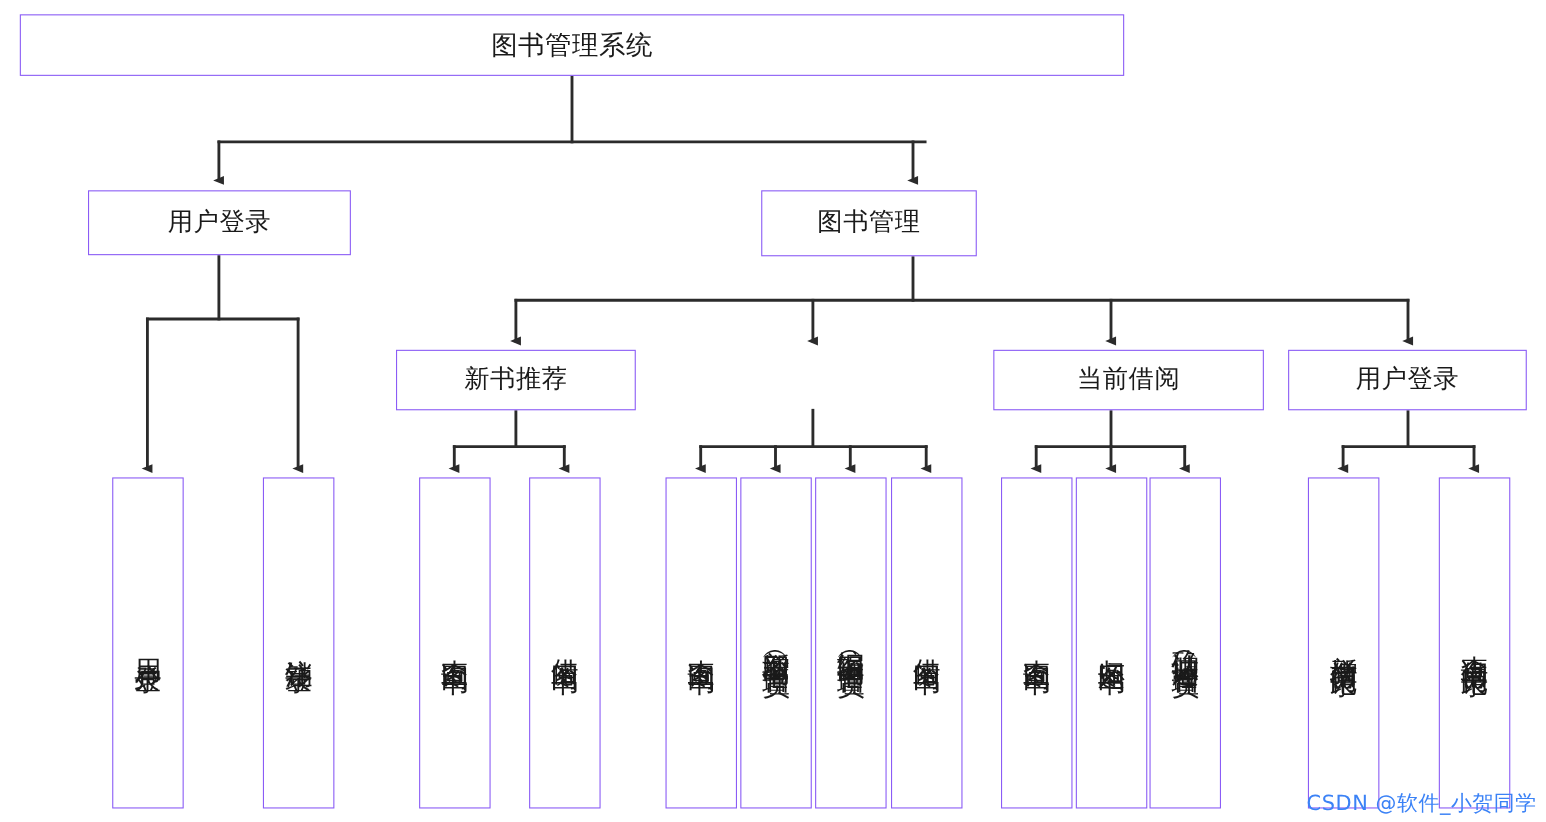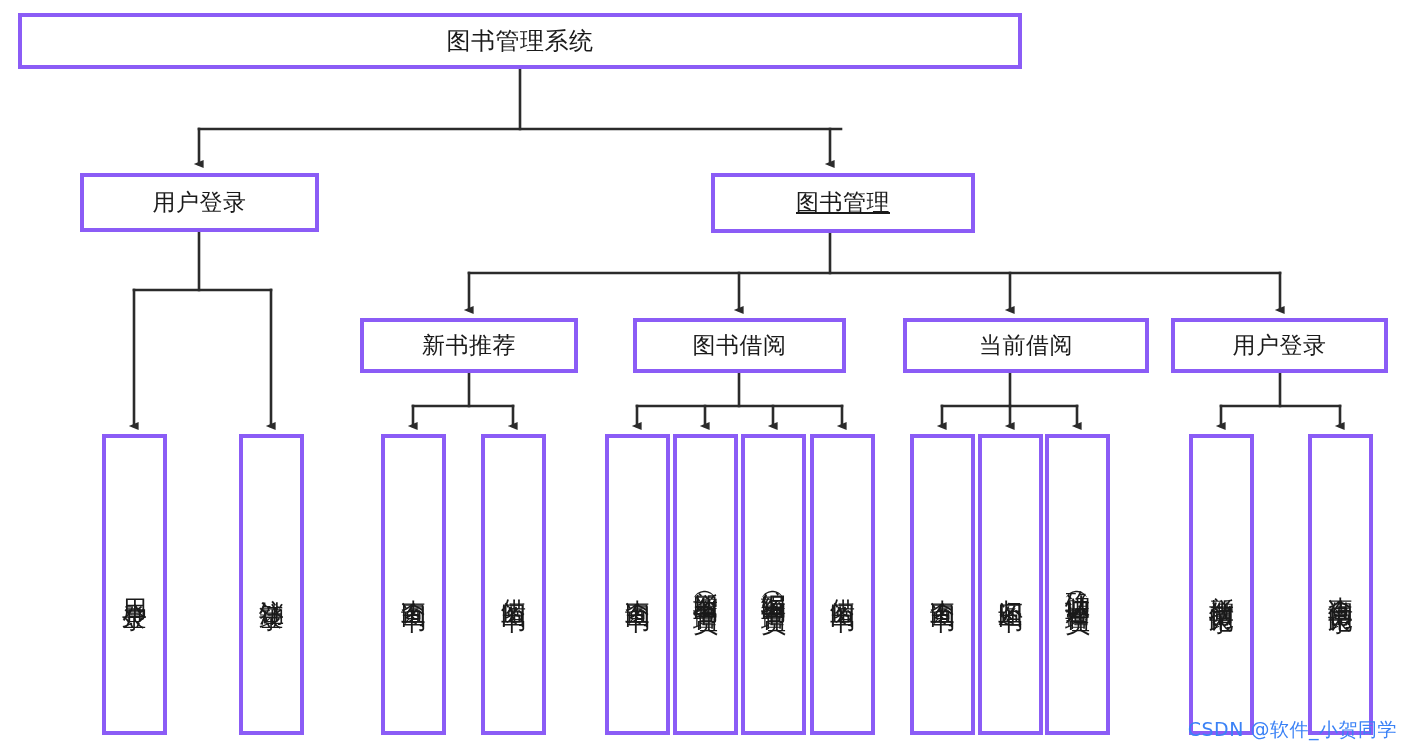--- a/index.html
+++ b/index.html
@@ -22,21 +22,21 @@
     left: 0;
     top: 0;
     width: 1405px;
     height: 747px;
     pointer-events: none;
   }
   .node {
     position: absolute;
     box-sizing: border-box;
     background: #ffffff;
-    border: 4px solid #8b5cf6;
+    border: 1px solid #8b5cf6;
     display: flex;
     align-items: center;
     justify-content: center;
     color: #1a1a1a;
   }
   .node .label {
     display: block;
     text-align: center;
     line-height: 1.12;
     letter-spacing: 0.5px;
@@ -126,31 +126,28 @@
   </svg>
 
   <div class="node horizontal root" style="left:18px; top:13px; width:1004px; height:56px;">
     <span class="label">图书管理系统</span>
   </div>
 
   <div class="node horizontal" style="left:80px; top:173px; width:239px; height:59px;">
     <span class="label">用户登录</span>
   </div>
 
-  <div class="node horizontal" style="left:711px; top:173px; width:264px; height:60px;text-decoration:underline;">
+  <div class="node horizontal" style="left:692px; top:173px; width:196px; height:60px;">
     <span class="label">图书管理</span>
   </div>
 
   <div class="node horizontal" style="left:360px; top:318px; width:218px; height:55px;">
     <span class="label">新书推荐</span>
   </div>
 
-  <div class="node horizontal" style="left:633px; top:318px; width:213px; height:55px;">
-    <span class="label">图书借阅</span>
-  </div>
 
   <div class="node horizontal" style="left:903px; top:318px; width:246px; height:55px;">
     <span class="label">当前借阅</span>
   </div>
 
   <div class="node horizontal" style="left:1171px; top:318px; width:217px; height:55px;">
     <span class="label">用户登录</span>
   </div>
 
   <div class="node vertical" style="left:102px; top:434px; width:65px; height:301px;">

